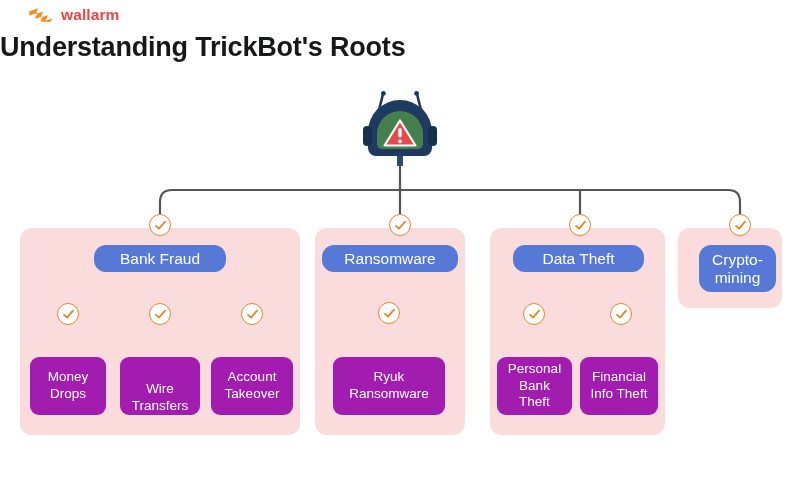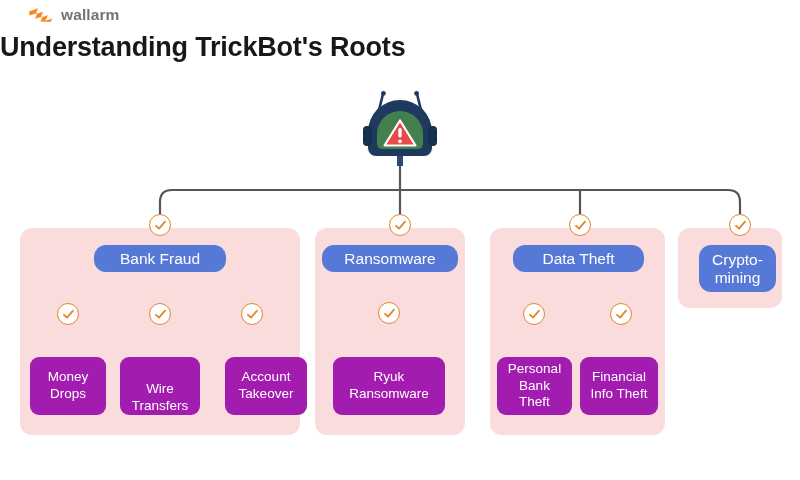--- a/index.html
+++ b/index.html
@@ -7,21 +7,21 @@
     width: 800px; height: 480px;
     background: #ffffff;
     font-family: "Liberation Sans", "DejaVu Sans", sans-serif;
     overflow: hidden;
   }
   #stage { position: relative; width: 800px; height: 480px; }
 
   
   .brand { position: absolute; left: 28px; top: 6px; display: flex; align-items: center; gap: 7px; }
   .brand-mark { width: 26px; height: 16px; display: block; }
-  .brand-name { font-size: 15.5px; font-weight: 700; color: #737373; letter-spacing: .1px; }
+  .brand-name { font-size: 15.5px; font-weight: 700; color: #ef4444; letter-spacing: .1px; }
 
   
   .title {
     position: absolute; left: 0; top: 32px; width: 800px; text-align: left;
     font-size: 27px; font-weight: 700; color: #17181a; letter-spacing: -.2px;
   }
 
   
   #wires { position: absolute; left: 0; top: 0; width: 800px; height: 480px; }
 
@@ -128,21 +128,21 @@
   <div class="cat" style="left:94px; top:245px; width:132px; height:27px;">
     <span>Bank Fraud</span>
   </div>
 
   <div class="leaf" style="left:30px; top:357px; width:76px; height:58px;">
     <span>Money Drops</span>
   </div>
   <div class="leaf" style="left:120px; top:357px; width:80px; height:58px;align-items:flex-end;">
     <span>Wire Transfers</span>
   </div>
-  <div class="leaf" style="left:225px; top:357px; width:82px; height:58px;justify-content:flex-end;">
+  <div class="leaf" style="left:211px; top:357px; width:82px; height:58px;justify-content:flex-end;">
     <span>Account Takeover</span>
   </div>
 
   <div class="panel" style="left:315px; top:228px; width:150px; height:207px;"></div>
 
   <div class="cat" style="left:322px; top:245px; width:136px; height:27px;">
     <span>Ransomware</span>
   </div>
 
   <div class="leaf" style="left:333px; top:357px; width:112px; height:58px;">

